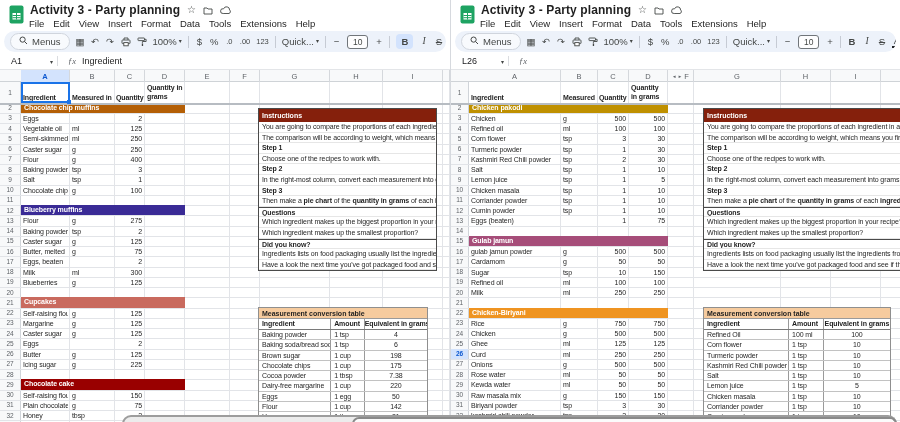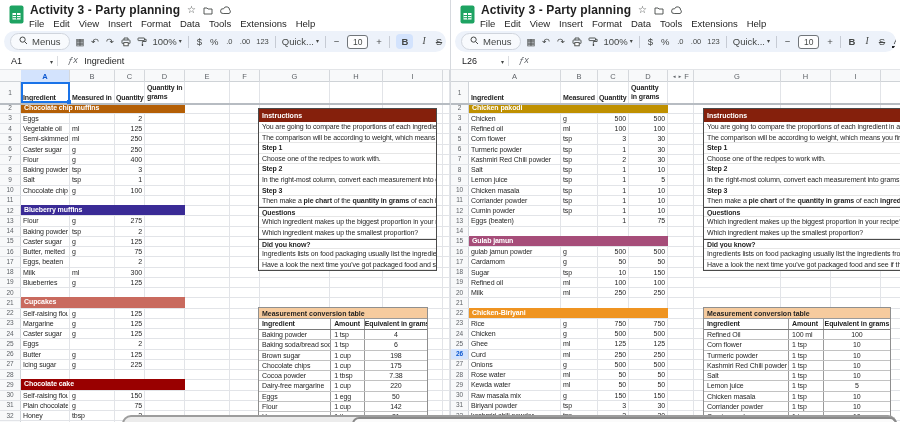--- a/index.html
+++ b/index.html
@@ -28,21 +28,21 @@
   .bold{font-weight:700;}
   .bold.active{background:#d3e3fd;border-radius:4px;padding:0 4px;}
   .italic{font-style:italic;font-family:"Liberation Serif",serif;}
   .strike{text-decoration:line-through;}
   .tcolor{border-bottom:2px solid #202124;height:11px;line-height:10px;}
   
   .formulabar{position:absolute;top:53px;left:0;right:0;height:16px;border-bottom:1px solid #e3e5e8;
     display:flex;align-items:center;font-size:9px;color:#202124;background:#fff;}
   .namebox{display:inline-flex;align-items:center;width:42px;padding-left:11px;justify-content:space-between;}
   .fb-sep{width:1px;height:10px;background:#dadce0;margin:0 4px;}
-  .fx{font-style:italic;color:#5f6368;font-size:8.5px;margin:0 6px;font-family:Liberation Mono, monospace;}
+  .fx{font-style:italic;color:#5f6368;font-size:8.5px;margin:0 6px;font-family:Liberation Serif, serif;}
   .fb-value{font-size:9px;color:#1f1f1f;}
   
   .sheet{position:absolute;top:70px;left:0;width:450px;height:352px;background:#fff;overflow:hidden;}
   .dock{position:absolute;border-bottom:none;z-index:50;}
   .dock1{left:122px;top:415px;width:771px;height:7px;background:#ececec;border:2px solid #9d9d9d;border-bottom:none;border-radius:9px 9px 0 0;}
   .dock2{left:352px;top:417px;width:541px;height:5px;background:#fbfbfb;border:2px solid #8a8a8a;border-bottom:none;border-radius:8px 8px 0 0;z-index:51;}
 </style>
 </head>
 <body>
 

